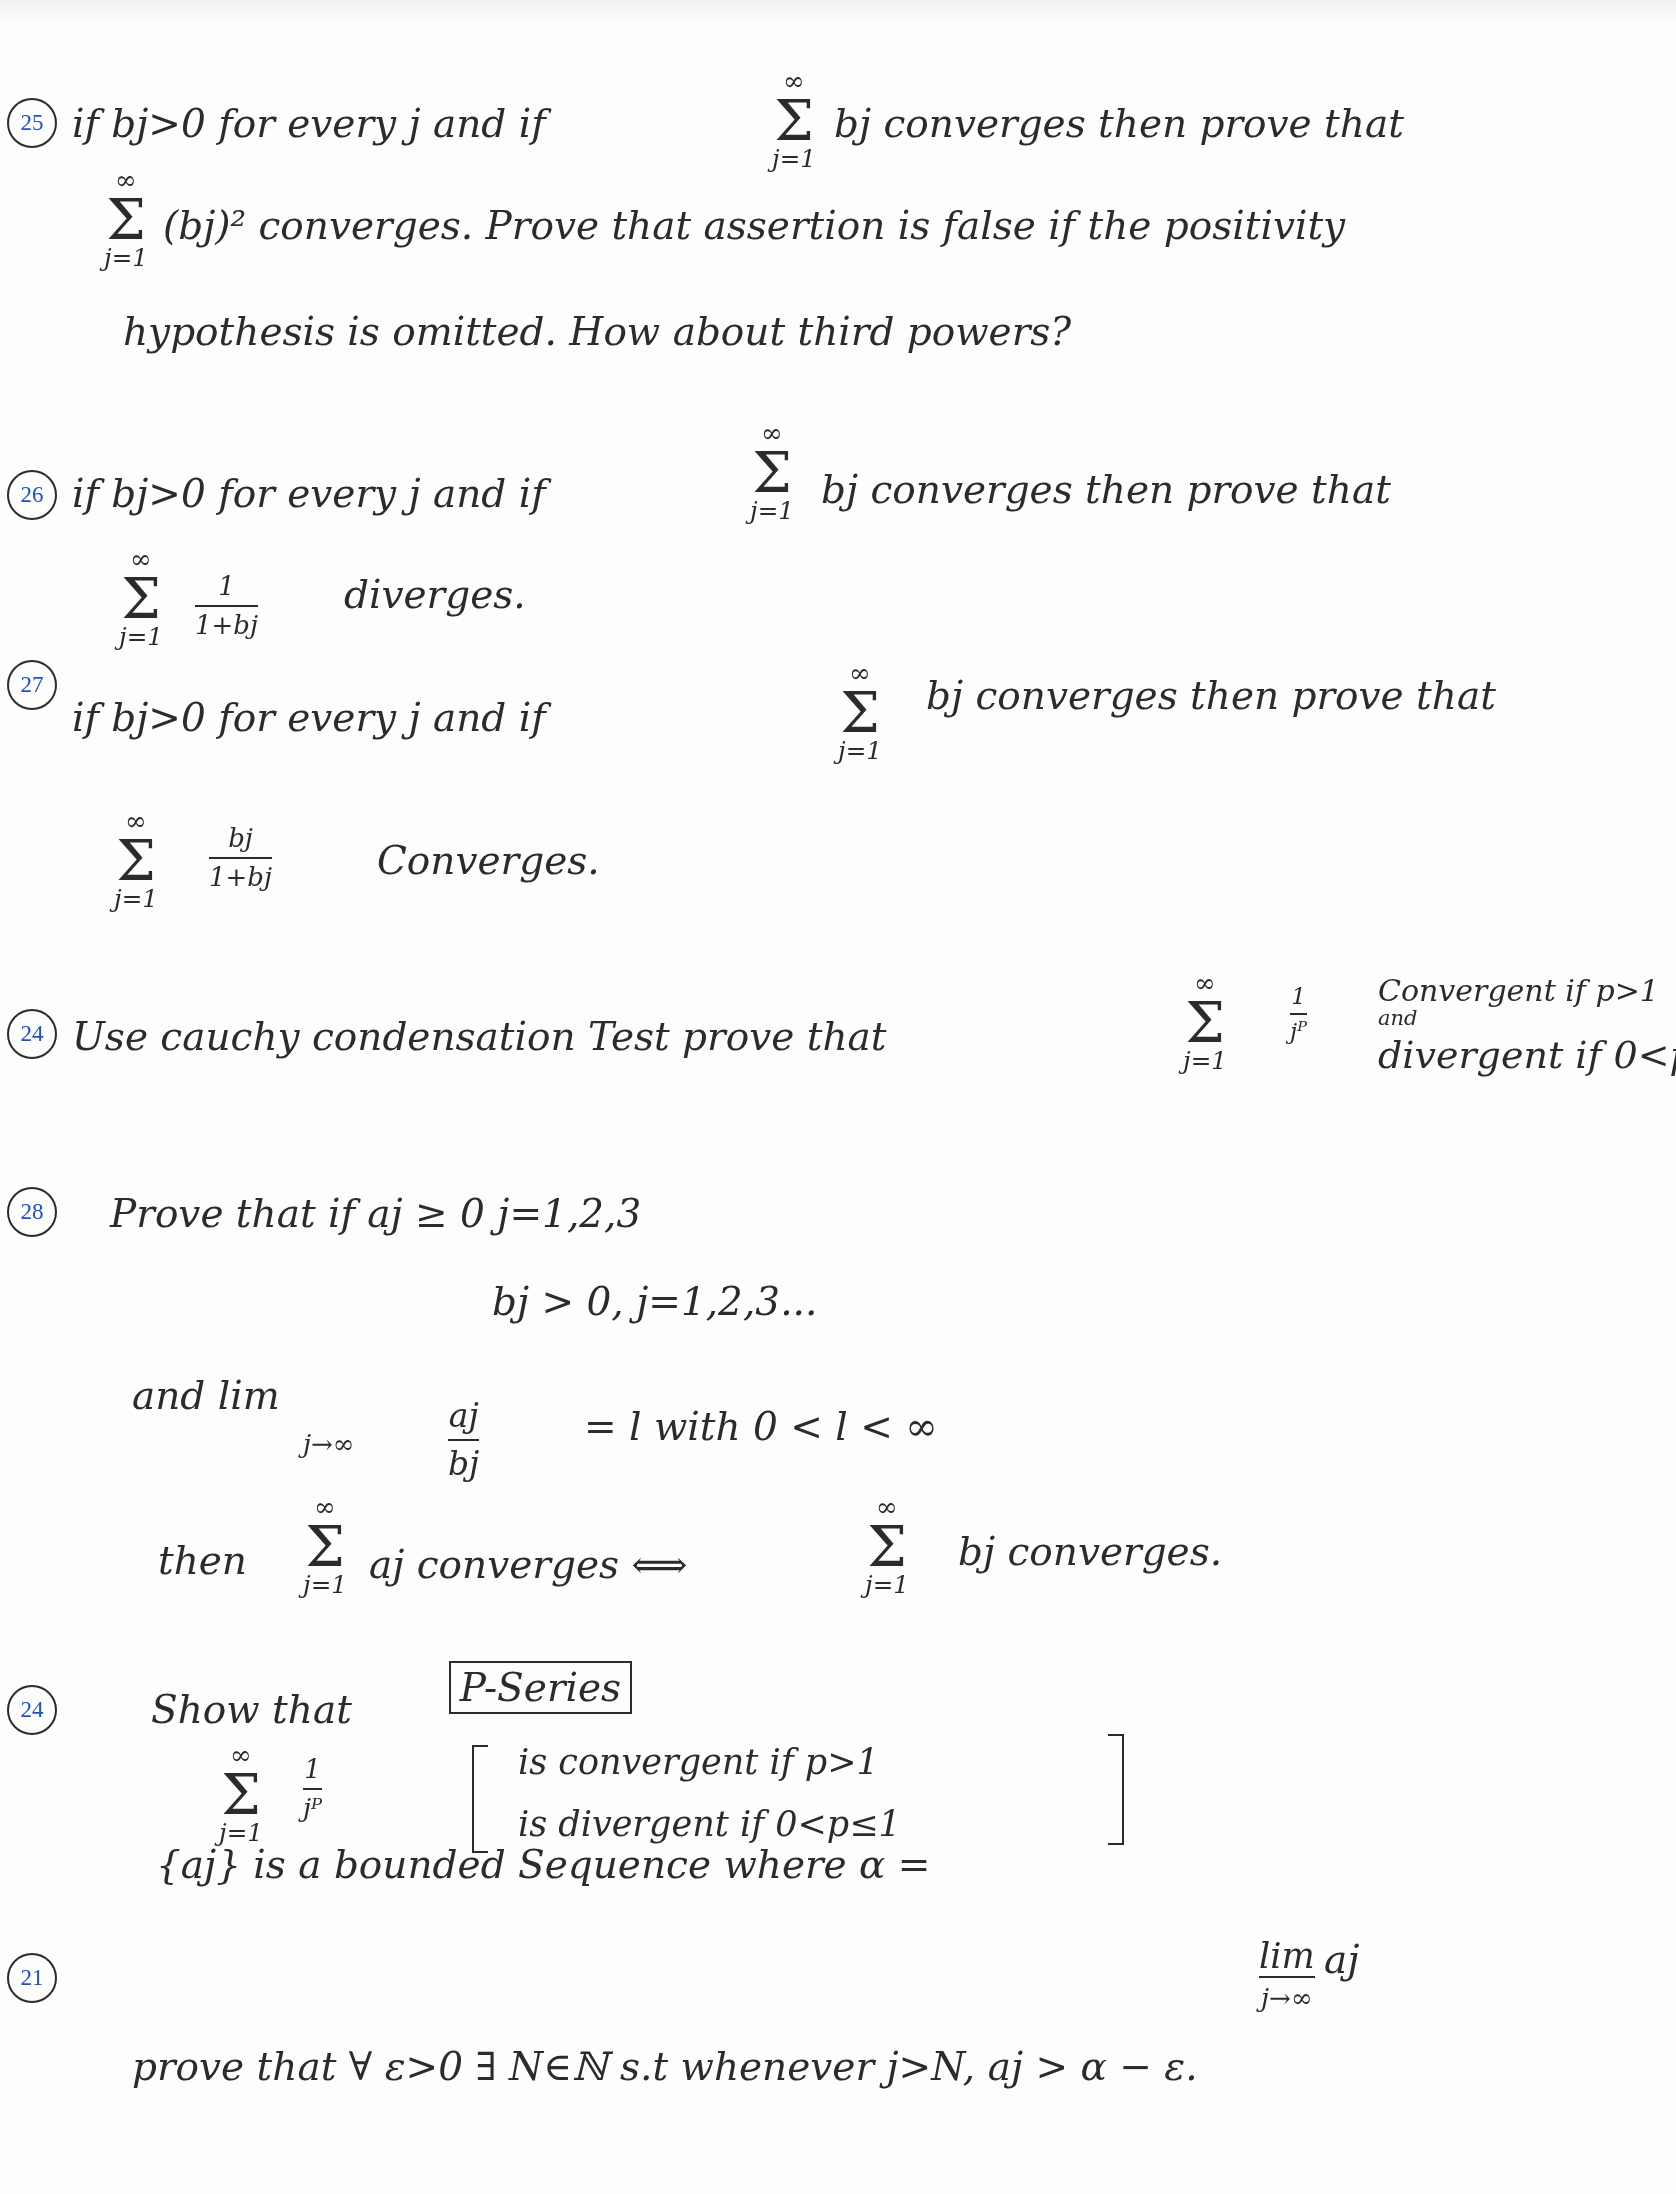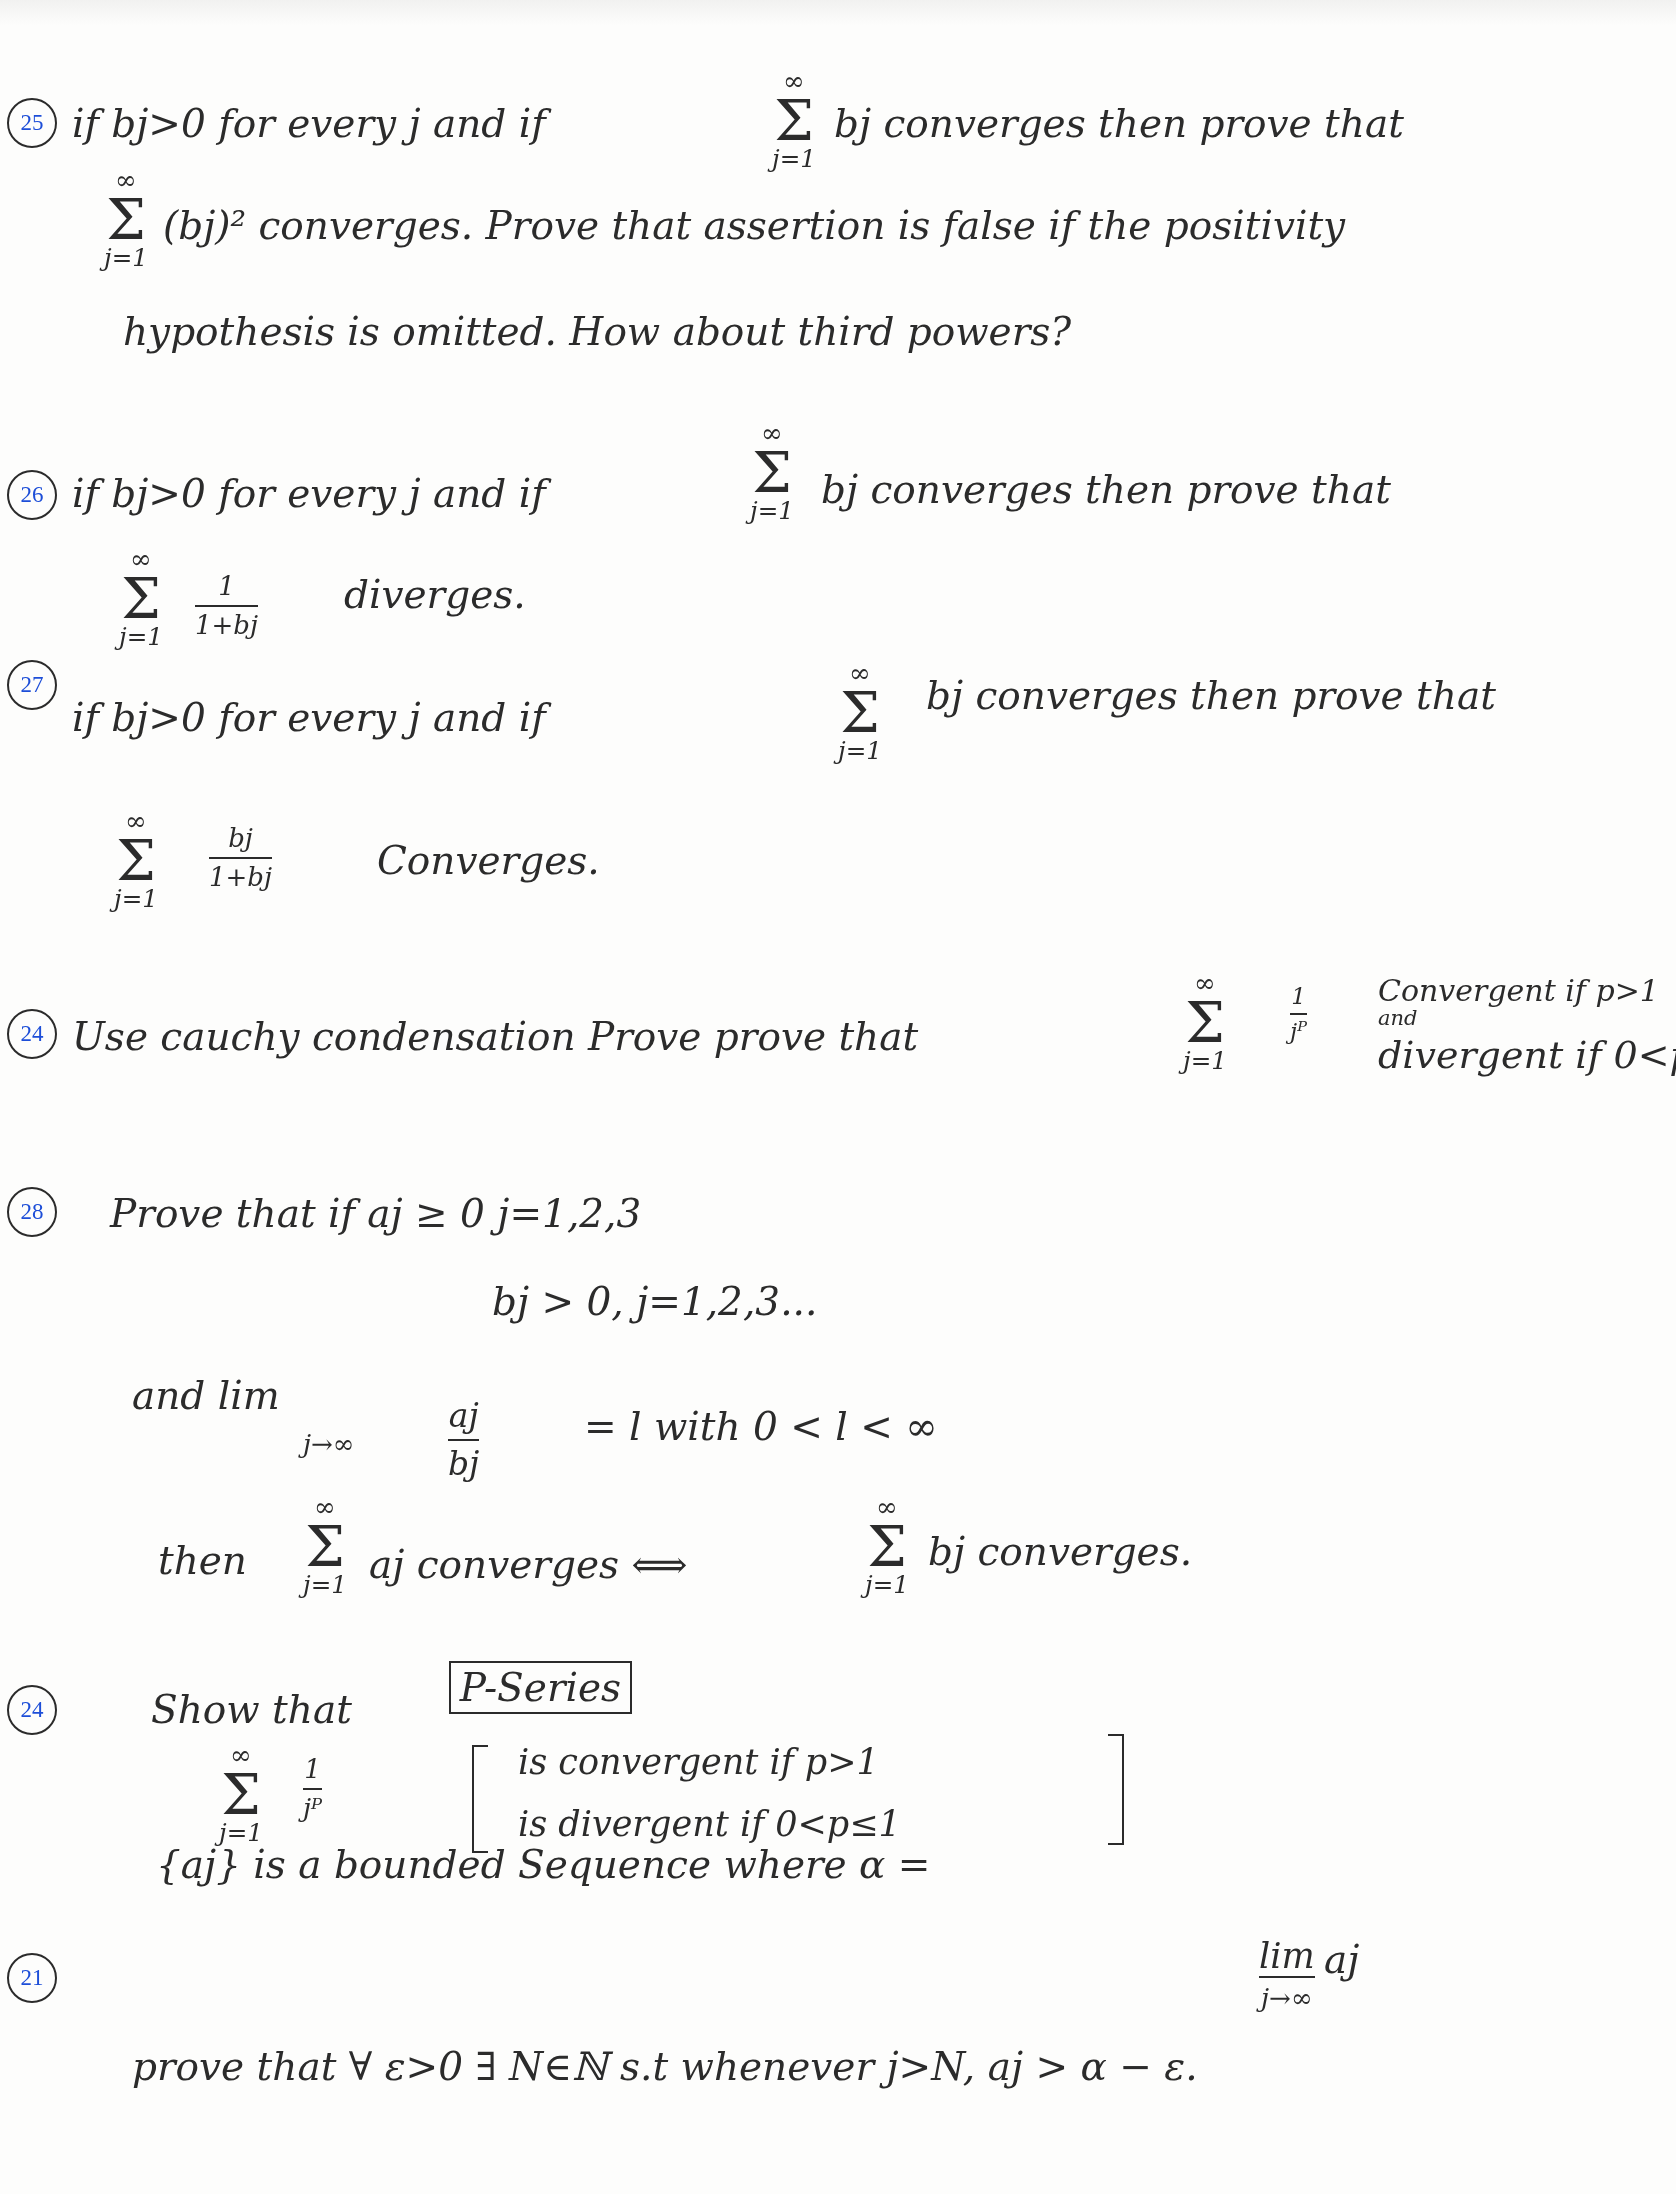--- a/index.html
+++ b/index.html
@@ -134,21 +134,21 @@
   <div class="frac small" style="left:209px; top:823px;">
     <span>bj</span>
     <span class="line"></span>
     <span>1+bj</span>
   </div>
   <div class="hw" style="left:377px; top:841px;">Converges.</div>
 </section>
 
 <section>
   <div class="num" style="left:7px; top:1009px;">24</div>
-  <div class="hw" style="left:72px; top:1017px;">Use cauchy condensation Prove prove that</div>
+  <div class="hw" style="left:72px; top:1017px;">Use cauchy condensation Test prove that</div>
   <div class="sum" style="left:1183px; top:970px;">
     <span class="top">∞</span>
     <span class="sig">Σ</span>
     <span class="bot">j=1</span>
   </div>
   <div class="frac small" style="left:1290px; top:983px; font-size:23px;">
     <span>1</span>
     <span class="line"></span>
     <span>jᴾ</span>
   </div>
@@ -174,21 +174,21 @@
     <span class="top">∞</span>
     <span class="sig">Σ</span>
     <span class="bot">j=1</span>
   </div>
   <div class="hw" style="left:369px; top:1545px;">aj converges ⟺</div>
   <div class="sum" style="left:865px; top:1494px;">
     <span class="top">∞</span>
     <span class="sig">Σ</span>
     <span class="bot">j=1</span>
   </div>
-  <div class="hw" style="left:928px; top:1532px;font-style:italic;">bj converges.</div>
+  <div class="hw" style="left:958px; top:1532px;font-style:italic;">bj converges.</div>
 </section>
 
 <section>
   <div class="num" style="left:7px; top:1685px;">24</div>
   <div class="hw" style="left:151px; top:1690px;">Show that</div>
   <div class="boxed" style="left:449px; top:1661px;">P-Series</div>
   <div class="sum" style="left:219px; top:1742px;">
     <span class="top">∞</span>
     <span class="sig">Σ</span>
     <span class="bot">j=1</span>

